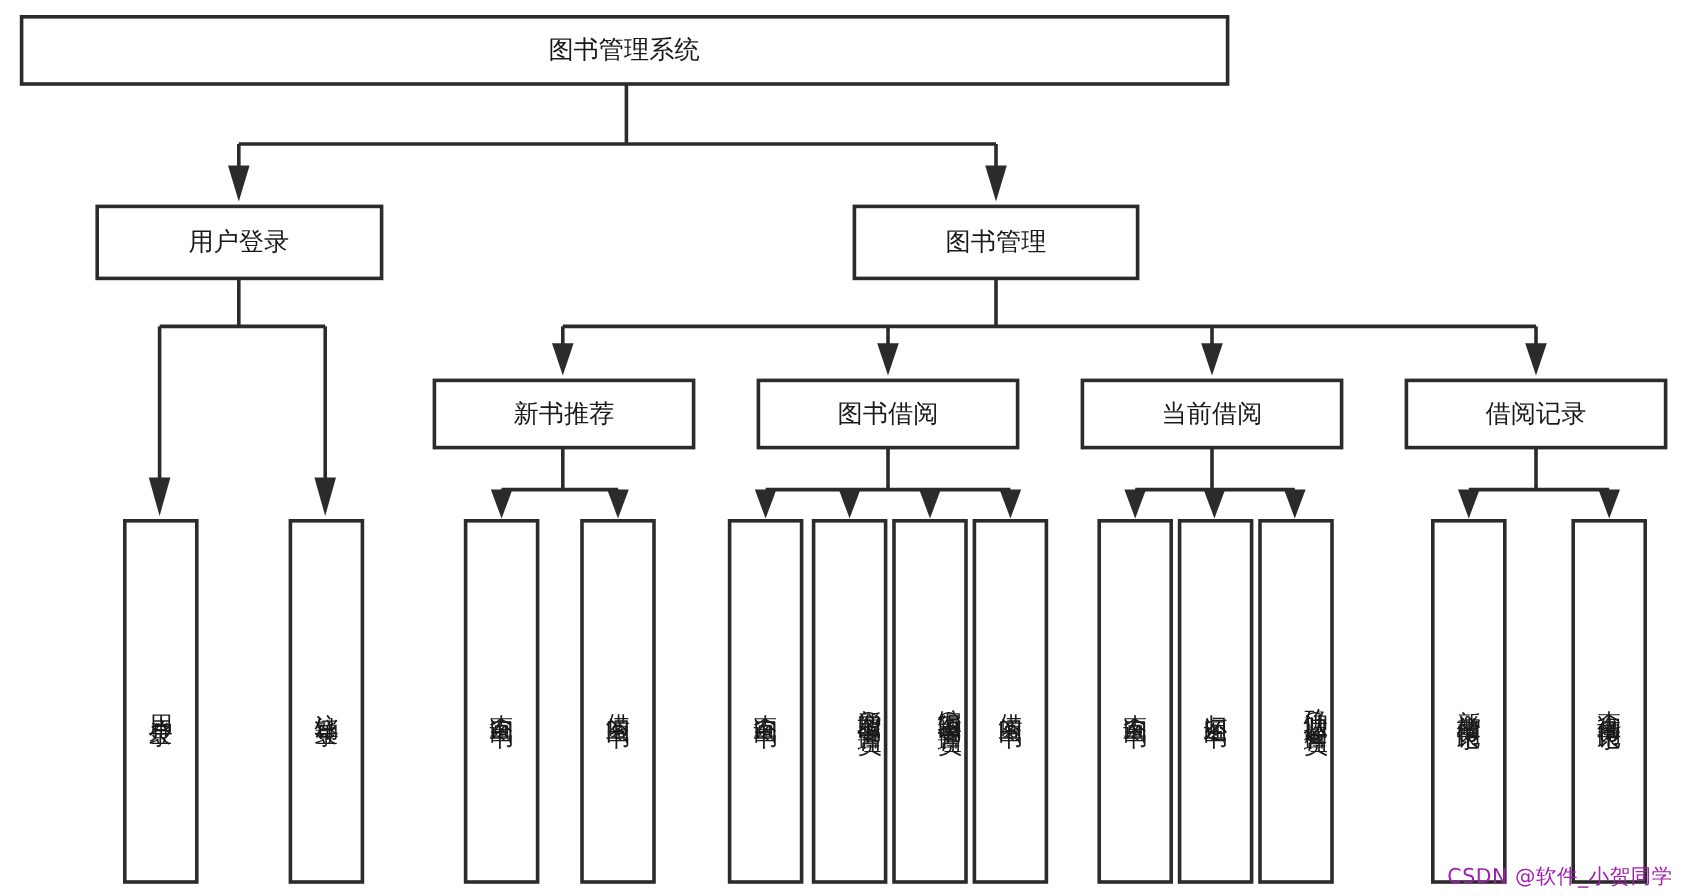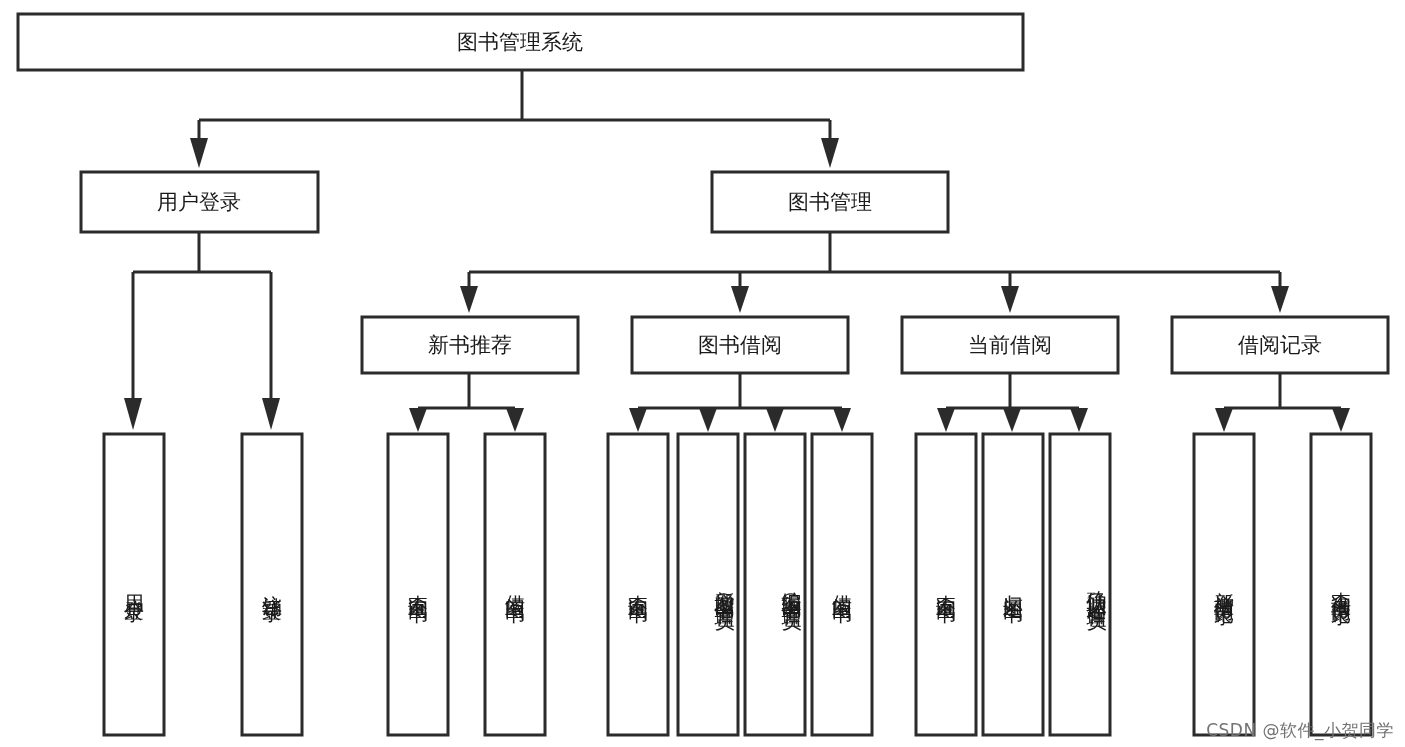--- a/index.html
+++ b/index.html
@@ -61,21 +61,21 @@
     text-align: center;
     white-space: nowrap;
     pointer-events: none;
   }
   .watermark {
     position: absolute;
     right: 8px;
     bottom: 5px;
     font-family: "DejaVu Sans", "Liberation Sans", sans-serif;
     font-size: 17px;
-    color: #737373;
+    color: #a21caf;
     letter-spacing: 0.5px;
     white-space: nowrap;
   }
 </style>
 </head>
 <body>
 
 <div id="diagram-root">
 
   <svg class="diagram-canvas" viewBox="0 0 1405 747">

